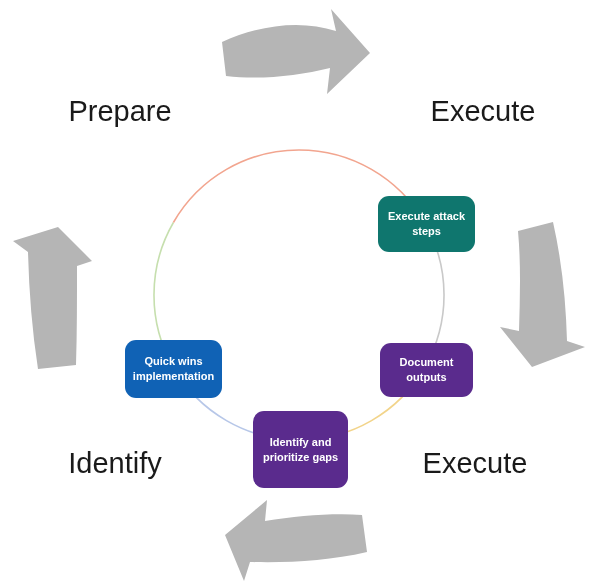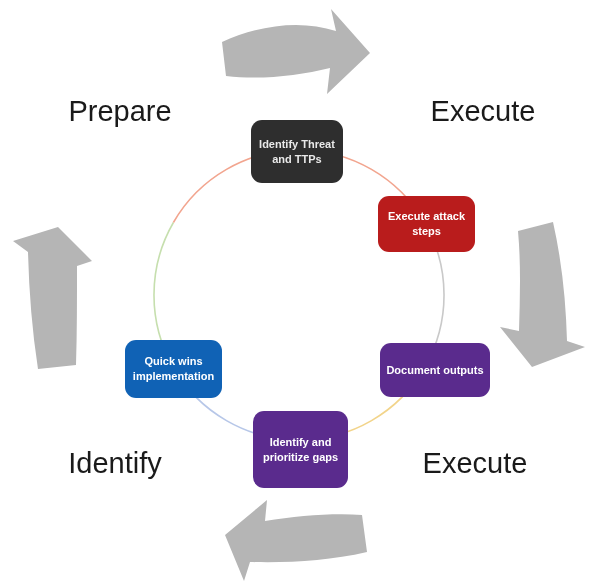--- a/index.html
+++ b/index.html
@@ -64,29 +64,26 @@
     <path d="M 518 231 L 553 222 C 562 262, 566 302, 567 341 L 585 347 L 532 367 L 500 327 L 519 331 C 520 298, 521 264, 518 231 Z" fill="#b5b5b5"></path>
     <path d="M 362 515 L 367 552 C 328 561, 288 563, 250 562 L 244 581 L 225 535 L 267 500 L 265 521 C 298 516, 331 513, 362 515 Z" fill="#b5b5b5"></path>
     <path d="M 58 227 L 92 261 L 77 266 C 77 300, 77 333, 76 365 L 38 369 C 32 330, 29 291, 28 252 L 13 241 Z" fill="#b5b5b5"></path>
   </svg>
 
   <div class="phase-label" style="left:45px;  top:96px;  width:150px;">Prepare</div>
   <div class="phase-label" style="left:408px; top:96px;  width:150px;">Execute</div>
   <div class="phase-label" style="left:15px;  top:448px; width:200px;">Identify</div>
   <div class="phase-label" style="left:400px; top:448px; width:150px;">Execute</div>
 
-  <div class="step-box" style="left: 251px; top: 120px; width: 92px; height: 63px; background: rgb(46, 46, 46); color: rgb(233, 233, 233);">
-    <span>Identify Threat and TTPs</span>
-  </div>
 
-  <div class="step-box" style="left: 378px; top: 196px; width: 97px; height: 56px; background: #b91c1c; color: rgb(255, 255, 255);">
+  <div class="step-box" style="left: 378px; top: 196px; width: 97px; height: 56px; background: #0f766e; color: rgb(255, 255, 255);">
     <span>Execute attack steps</span>
   </div>
 
-  <div class="step-box" style="left: 380px; top: 343px; width: 110px; height: 54px; background: rgb(90, 43, 141); color: rgb(255, 255, 255);">
+  <div class="step-box" style="left: 380px; top: 343px; width: 93px; height: 54px; background: rgb(90, 43, 141); color: rgb(255, 255, 255);">
     <span>Document outputs</span>
   </div>
 
   <div class="step-box" style="left: 253px; top: 411px; width: 95px; height: 77px; background: rgb(90, 43, 141); color: rgb(255, 255, 255);">
     <span>Identify and prioritize gaps</span>
   </div>
 
   <div class="step-box" style="left: 125px; top: 340px; width: 97px; height: 58px; background: rgb(16, 98, 181); color: rgb(255, 255, 255);">
     <span>Quick wins implementation</span>
   </div>

